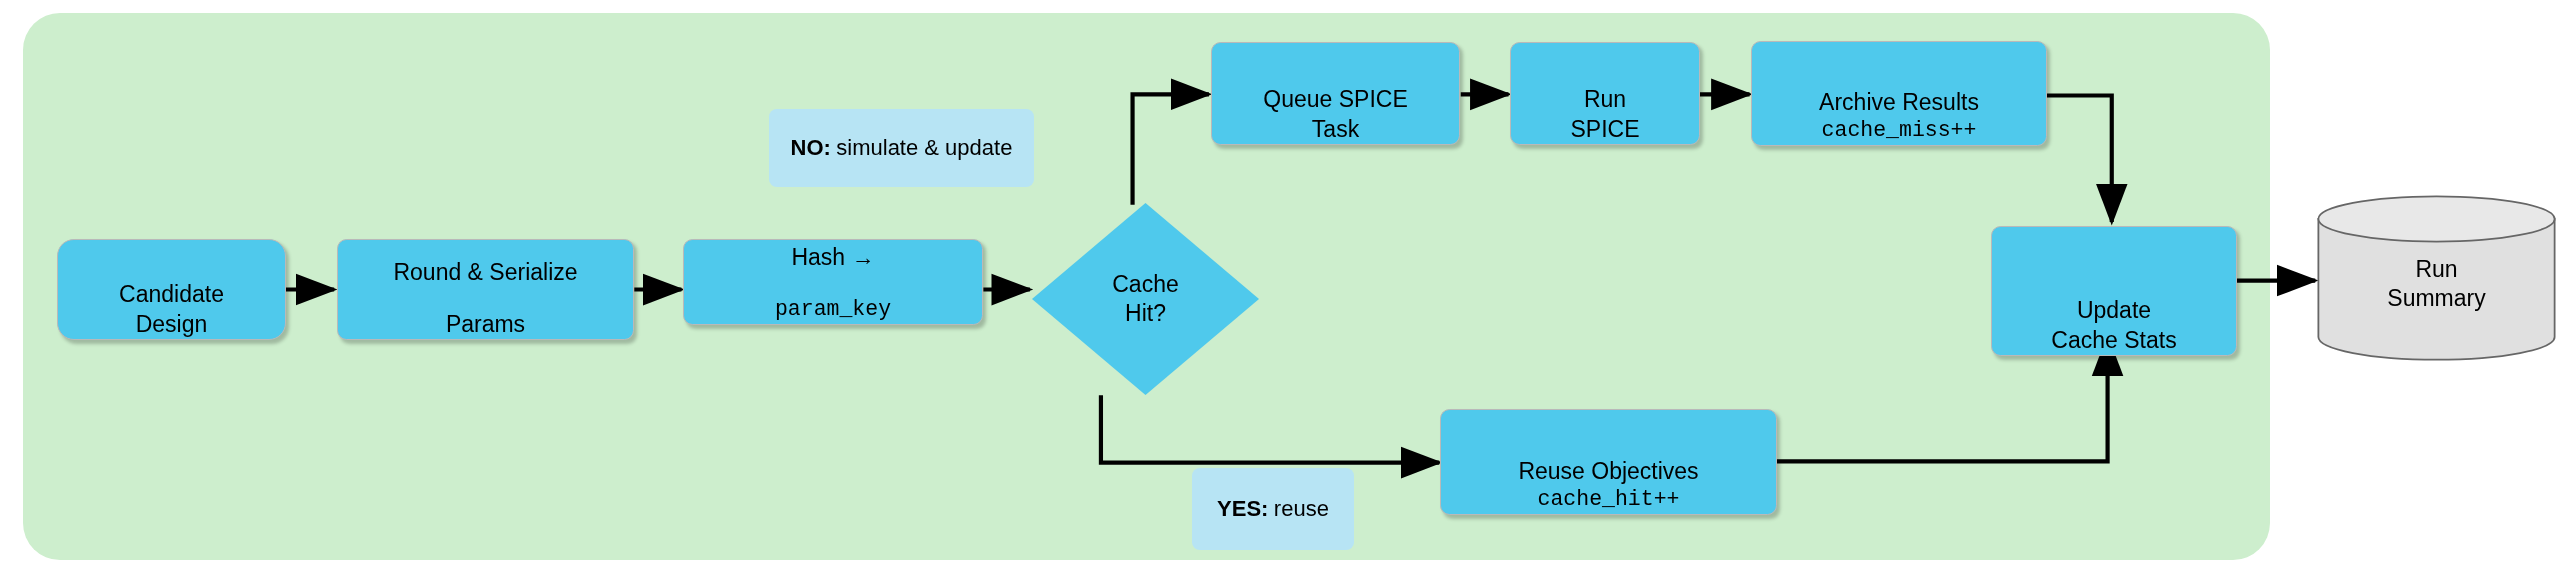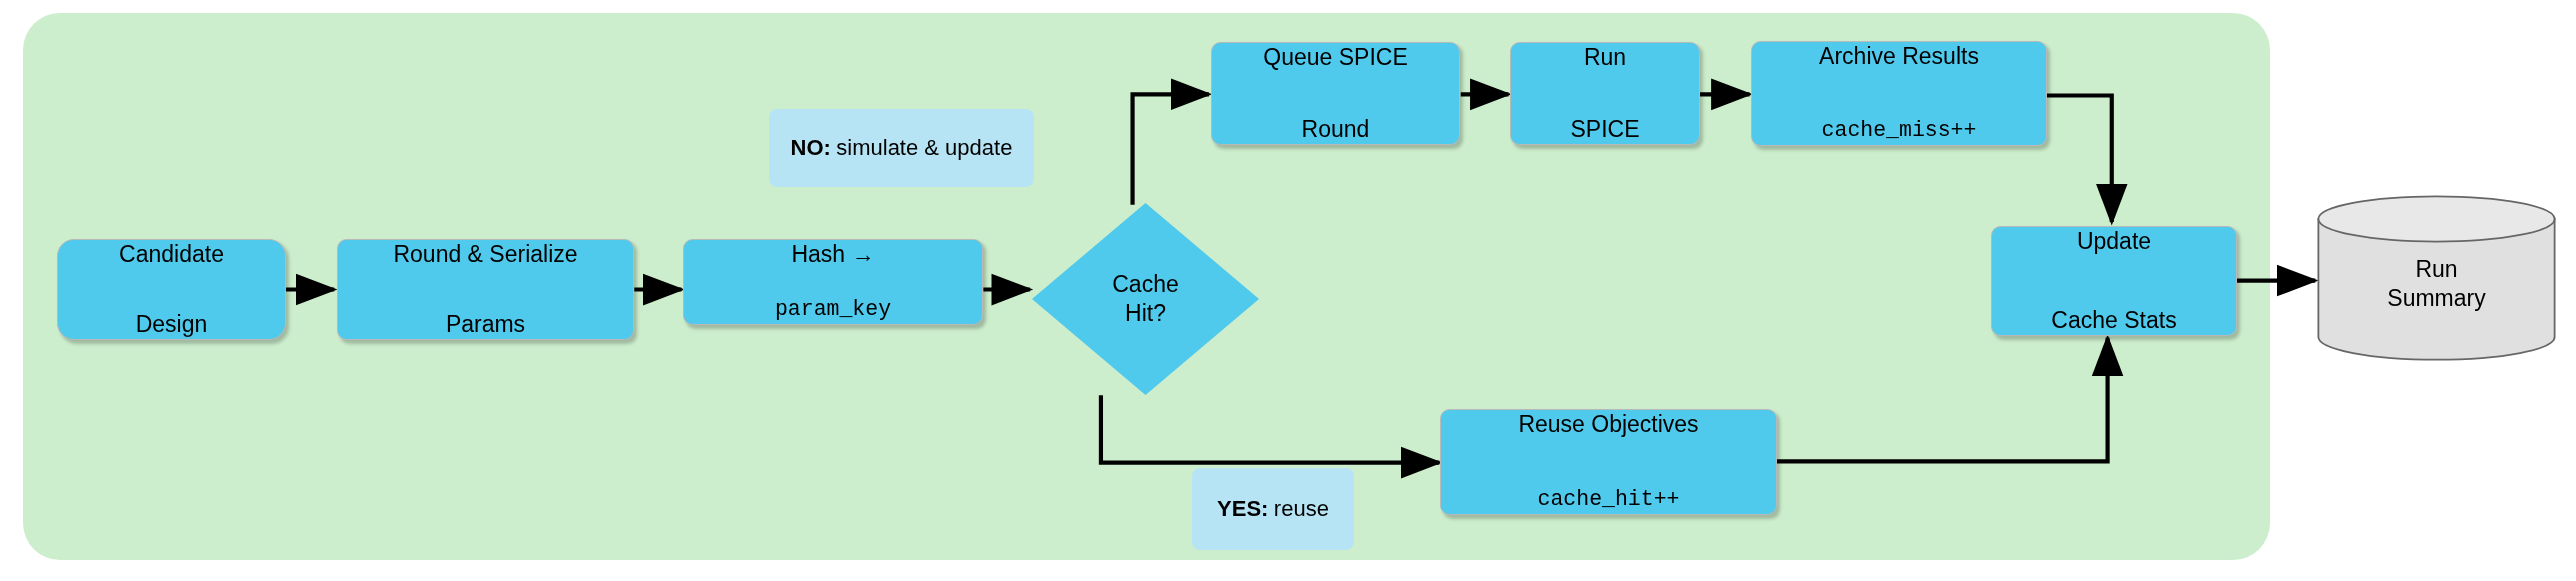--- a/index.html
+++ b/index.html
@@ -34,21 +34,21 @@
   }
   .node {
     position: absolute;
     box-sizing: border-box;
     background: #4fc9ec;
     border: 1.2px solid #b9b9b9;
     border-radius: 9.5px;
     display: flex;
     flex-direction: column;
     align-items: center;
-    justify-content: space-between;
+    justify-content: flex-end;
     color: #000000;
     font-size: 23px;
     line-height: 1.28;
     text-align: center;
     box-shadow: 3px 3.6px 3.6px rgba(0,0,0,0.22);
   }
   .node .mono {
     font-family: "Liberation Mono", monospace;
     font-size: 21.5px;
     letter-spacing: 0px;
@@ -139,39 +139,39 @@
 
   <div class="diamond" style="left:1032px; top:203px; width:227px; height:192px;">
     <div>
       <span>Cache</span>
       <span>Hit?</span>
     </div>
   </div>
 
   <div class="node" style="left:1211px; top:42px; width:249px; height:103px;">
     <span>Queue SPICE</span>
-    <span>Round</span>
+    <span>Task</span>
   </div>
 
   <div class="node" style="left:1510px; top:42px; width:190px; height:103px;">
     <span>Run</span>
     <span>SPICE</span>
   </div>
 
   <div class="node" style="left:1440px; top:409px; width:337px; height:106px;">
     <span>Reuse Objectives</span>
     <span class="mono">cache_hit++</span>
   </div>
 
   <div class="node" style="left:1751px; top:41px; width:296px; height:105px;">
     <span>Archive Results</span>
     <span class="mono">cache_miss++</span>
   </div>
 
-  <div class="node" style="left:1991px; top:226px; width:246px; height:110px;">
+  <div class="node" style="left:1991px; top:226px; width:246px; height:130px;">
     <span>Update</span>
     <span>Cache Stats</span>
   </div>
 
   <div class="cylinder" style="left:2316px; top:195px; width:241px; height:166px;">
     <svg width="241" height="166" viewBox="0 0 404 278">
       <path d="M4,40 L4,238 A198,38 0 0 0 400,238 L400,40 Z" fill="#e0e0e0" stroke="#666666" stroke-width="3"></path>
       <ellipse cx="202" cy="40" rx="198" ry="38" fill="#e8e8e8" stroke="#666666" stroke-width="3"></ellipse>
     </svg>
     <div class="cyl-text" style="top:60px;">

